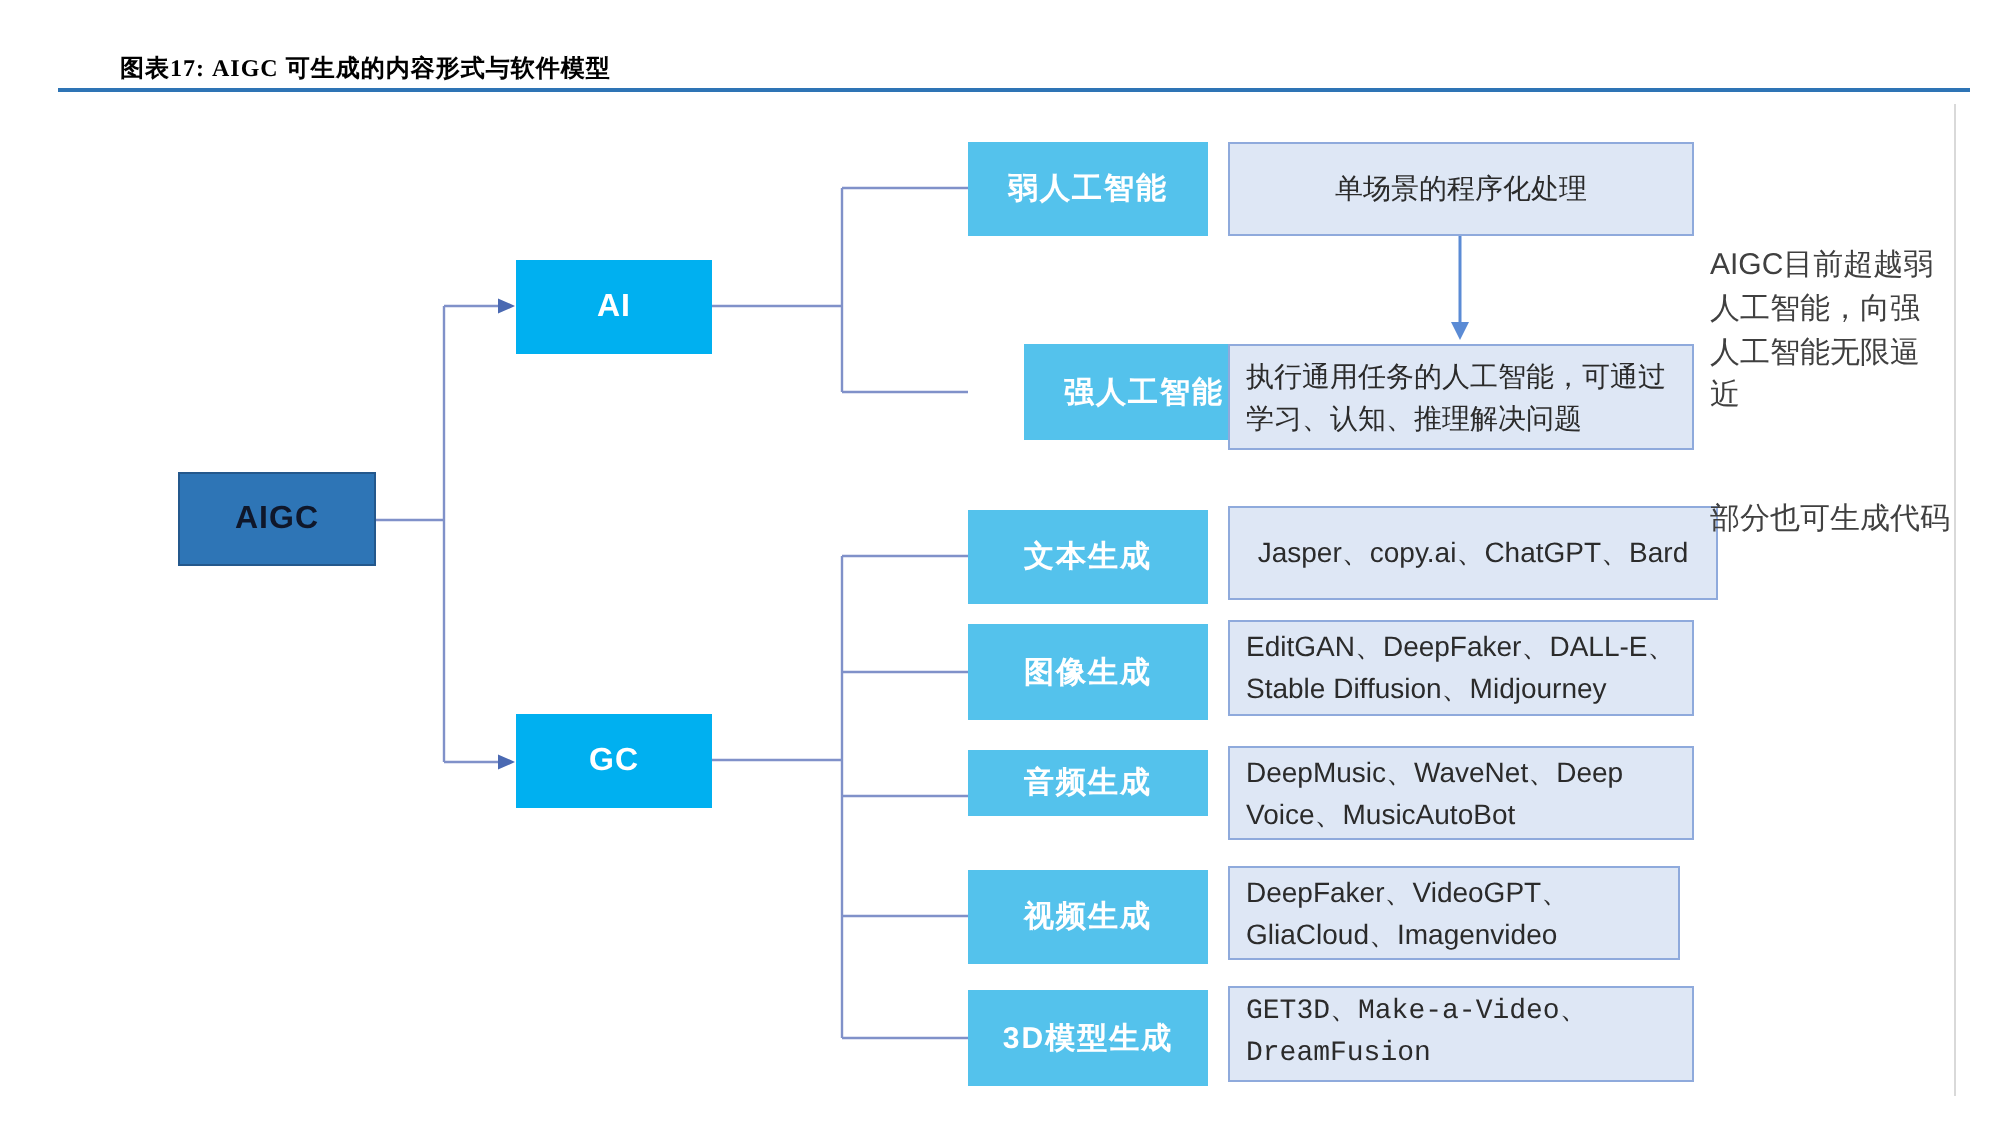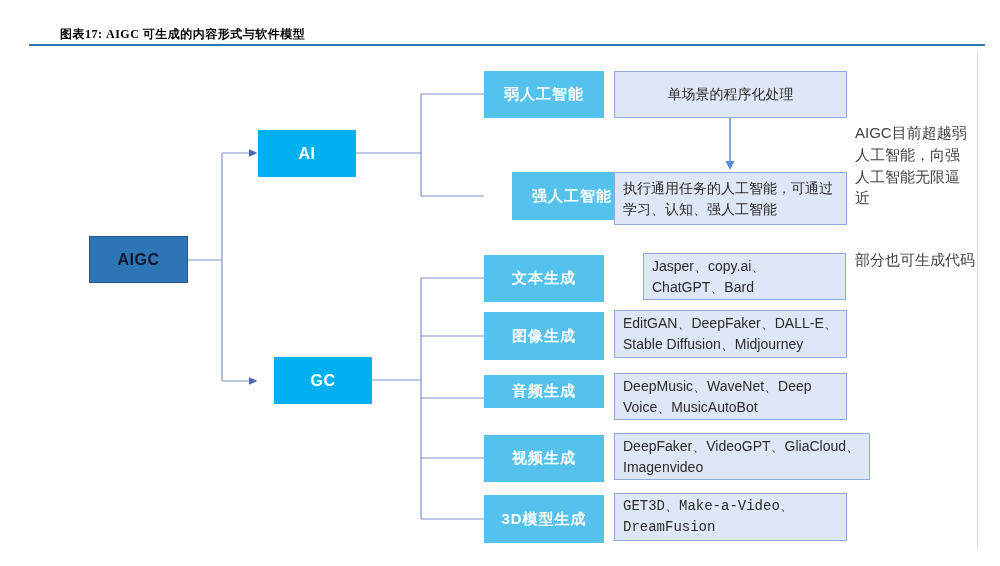--- a/index.html
+++ b/index.html
@@ -106,36 +106,36 @@
 
     <path d="M356,380 H421 M421,278 V519 M421,278 H484 M421,336 H484 M421,398 H484 M421,458 H484 M421,519 H484" fill="none" stroke="#8091C9" stroke-width="1.2"></path>
 
     <line x1="730" y1="118" x2="730" y2="162" stroke="#5B8BD5" stroke-width="1.5"></line>
     <polygon points="725.5,161 734.5,161 730,170" fill="#5B8BD5"></polygon>
   </svg>
 
   <div class="box node-root" style="left:89px; top:236px; width:99px; height:47px;">AIGC</div>
 
   <div class="box node-l1" style="left:258px; top:130px; width:98px; height:47px;">AI</div>
-  <div class="box node-l1" style="left:258px; top:357px; width:98px; height:47px;margin-left:16px;">GC</div>
+  <div class="box node-l1" style="left:258px; top:357px; width:98px; height:47px;">GC</div>
 
   <div class="box node-cat" style="left:484px; top:71px; width:120px; height:47px;">弱人工智能</div>
   <div class="box node-cat" style="left:512px; top:172px; width:120px; height:48px;">强人工智能</div>
 
   <div class="box node-content" style="left:614px; top:71px; width:233px; height:47px;">单场景的程序化处理</div>
-  <div class="box node-content" style="left:614px; top:172px; width:233px; height:53px;">执行通用任务的人工智能，可通过学习、认知、强人工智能</div>
+  <div class="box node-content" style="left:614px; top:172px; width:233px; height:53px;">执行通用任务的人工智能，可通过学习、认知、推理解决问题</div>
 
   <div class="box node-cat" style="left:484px; top:255px; width:120px; height:47px;">文本生成</div>
   <div class="box node-cat" style="left:484px; top:312px; width:120px; height:48px;">图像生成</div>
   <div class="box node-cat" style="left:484px; top:375px; width:120px; height:33px;">音频生成</div>
   <div class="box node-cat" style="left:484px; top:435px; width:120px; height:47px;">视频生成</div>
   <div class="box node-cat" style="left:484px; top:495px; width:120px; height:48px;">3D模型生成</div>
 
-  <div class="box node-content" style="left:614px; top:253px; width:203px; height:47px;margin-left:29px;">Jasper、copy.ai、ChatGPT、Bard</div>
+  <div class="box node-content" style="left:614px; top:253px; width:245px; height:47px;">Jasper、copy.ai、ChatGPT、Bard</div>
   <div class="box node-content" style="left:614px; top:310px; width:233px; height:48px;">EditGAN、DeepFaker、DALL-E、Stable Diffusion、Midjourney</div>
   <div class="box node-content" style="left:614px; top:373px; width:233px; height:47px;">DeepMusic、WaveNet、Deep Voice、MusicAutoBot</div>
-  <div class="box node-content" style="left:614px; top:433px; width:256px; height:47px;">DeepFaker、VideoGPT、GliaCloud、Imagenvideo</div>
+  <div class="box node-content" style="left:614px; top:433px; width:226px; height:47px;">DeepFaker、VideoGPT、GliaCloud、Imagenvideo</div>
   <div class="box node-content" style="left:614px; top:493px; width:233px; height:48px;font-family:Liberation Mono, monospace;">GET3D、Make-a-Video、DreamFusion</div>
 
   <div class="note" style="left:855px; top:122px; width:112px;">AIGC目前超越弱人工智能，向强人工智能无限逼近</div>
   <div class="note" style="left:855px; top:249px; width:125px; white-space:nowrap;">部分也可生成代码</div>
 
 </div>
 
 </body></html>

